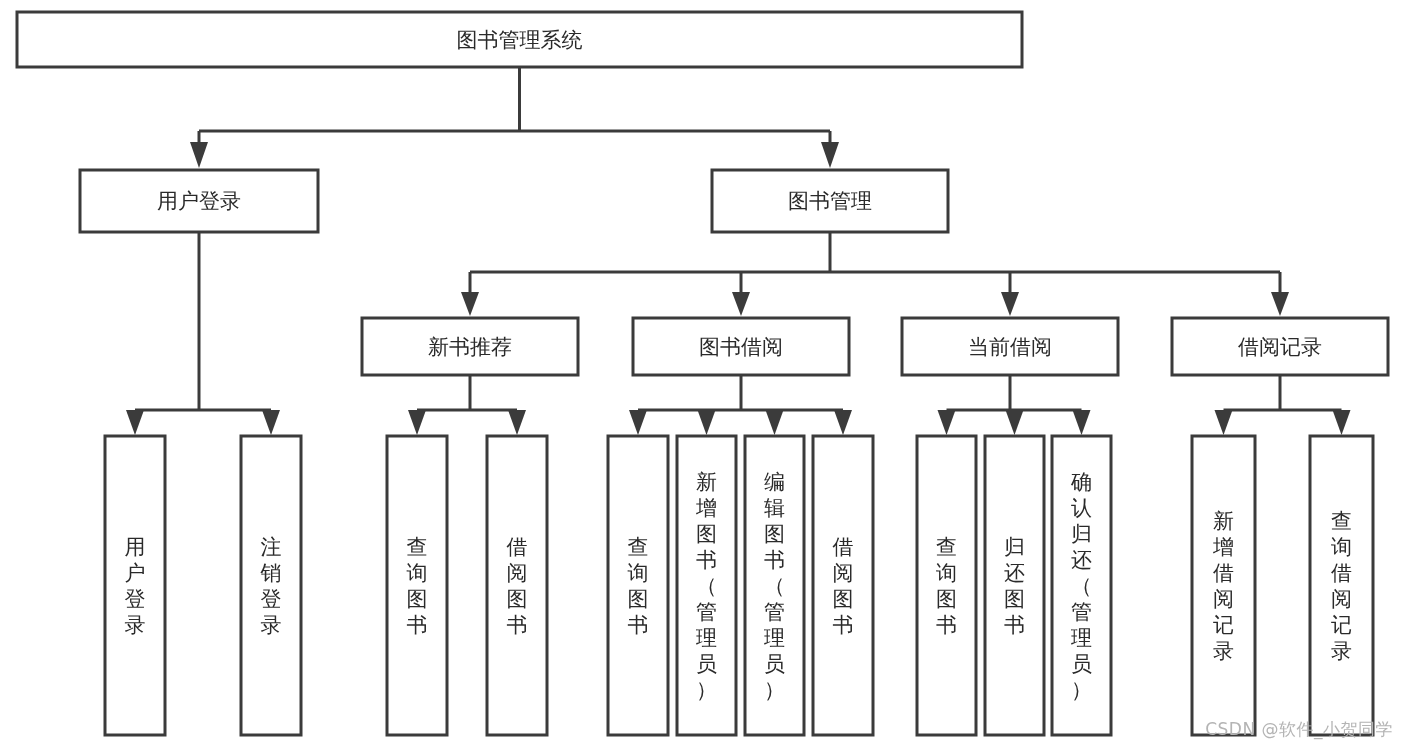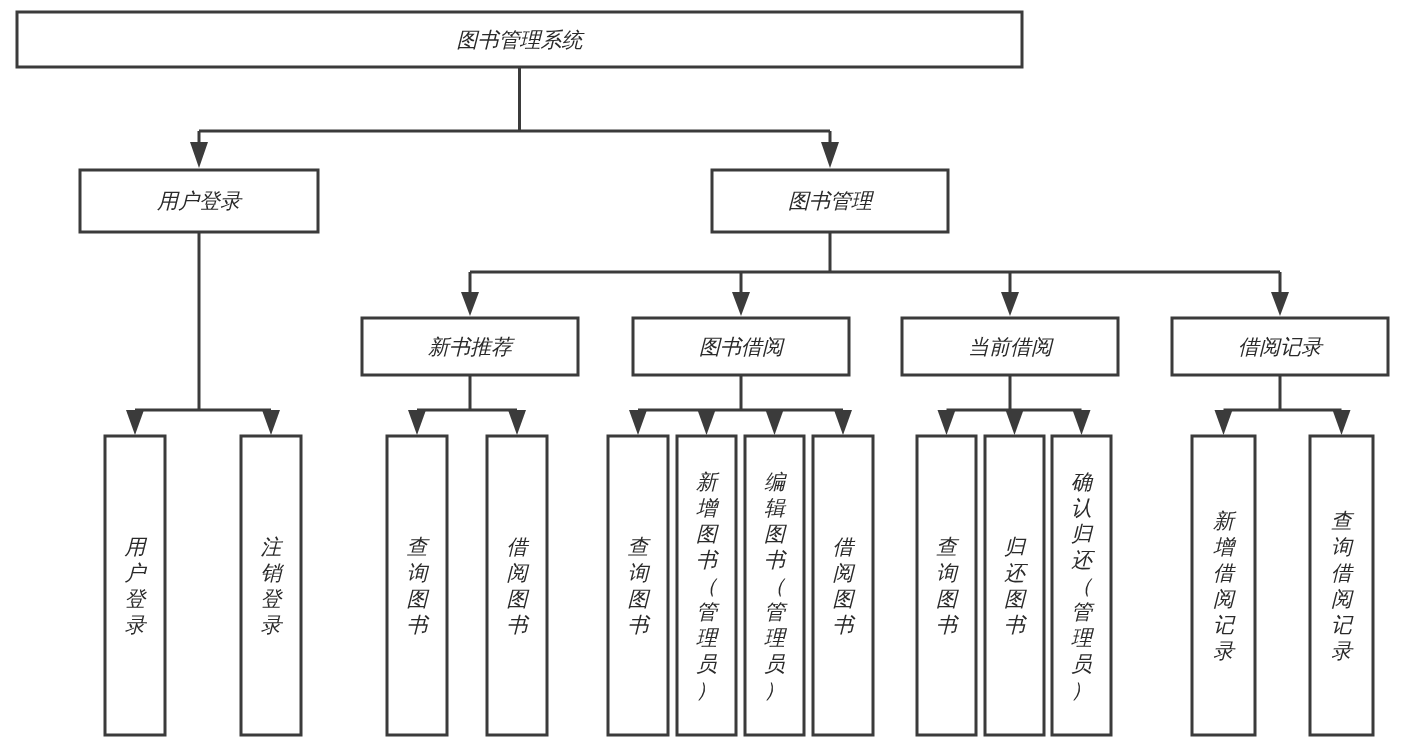--- a/index.html
+++ b/index.html
@@ -10,21 +10,20 @@
   body {
     width: 1405px;
     height: 747px;
     font-family: "DejaVu Sans", "Liberation Sans", sans-serif;
     overflow: hidden;
   }
   #diagram-root {
     position: relative;
     width: 1405px;
     height: 747px;
-    font-style: italic;
   }
   svg#flow {
     position: absolute;
     left: 0;
     top: 0;
     width: 1405px;
     height: 747px;
     display: block;
   }
   .node-rect {
@@ -188,13 +187,14 @@
         <g>
           <rect x="1192" y="436" width="63" height="299" class="node-rect"></rect>
           <text x="1223.5" y="527.78" class="node-label-vertical"><tspan x="1223.5" dy="0">新</tspan><tspan x="1223.5" dy="26">增</tspan><tspan x="1223.5" dy="26">借</tspan><tspan x="1223.5" dy="26">阅</tspan><tspan x="1223.5" dy="26">记</tspan><tspan x="1223.5" dy="26">录</tspan></text>
         </g>
         <g>
           <rect x="1310" y="436" width="63" height="299" class="node-rect"></rect>
           <text x="1341.5" y="527.78" class="node-label-vertical"><tspan x="1341.5" dy="0">查</tspan><tspan x="1341.5" dy="26">询</tspan><tspan x="1341.5" dy="26">借</tspan><tspan x="1341.5" dy="26">阅</tspan><tspan x="1341.5" dy="26">记</tspan><tspan x="1341.5" dy="26">录</tspan></text>
         </g>
       </g>
   </svg>
+  <div class="watermark">CSDN @软件_小贺同学</div>
 </div>
 
 </body></html>

